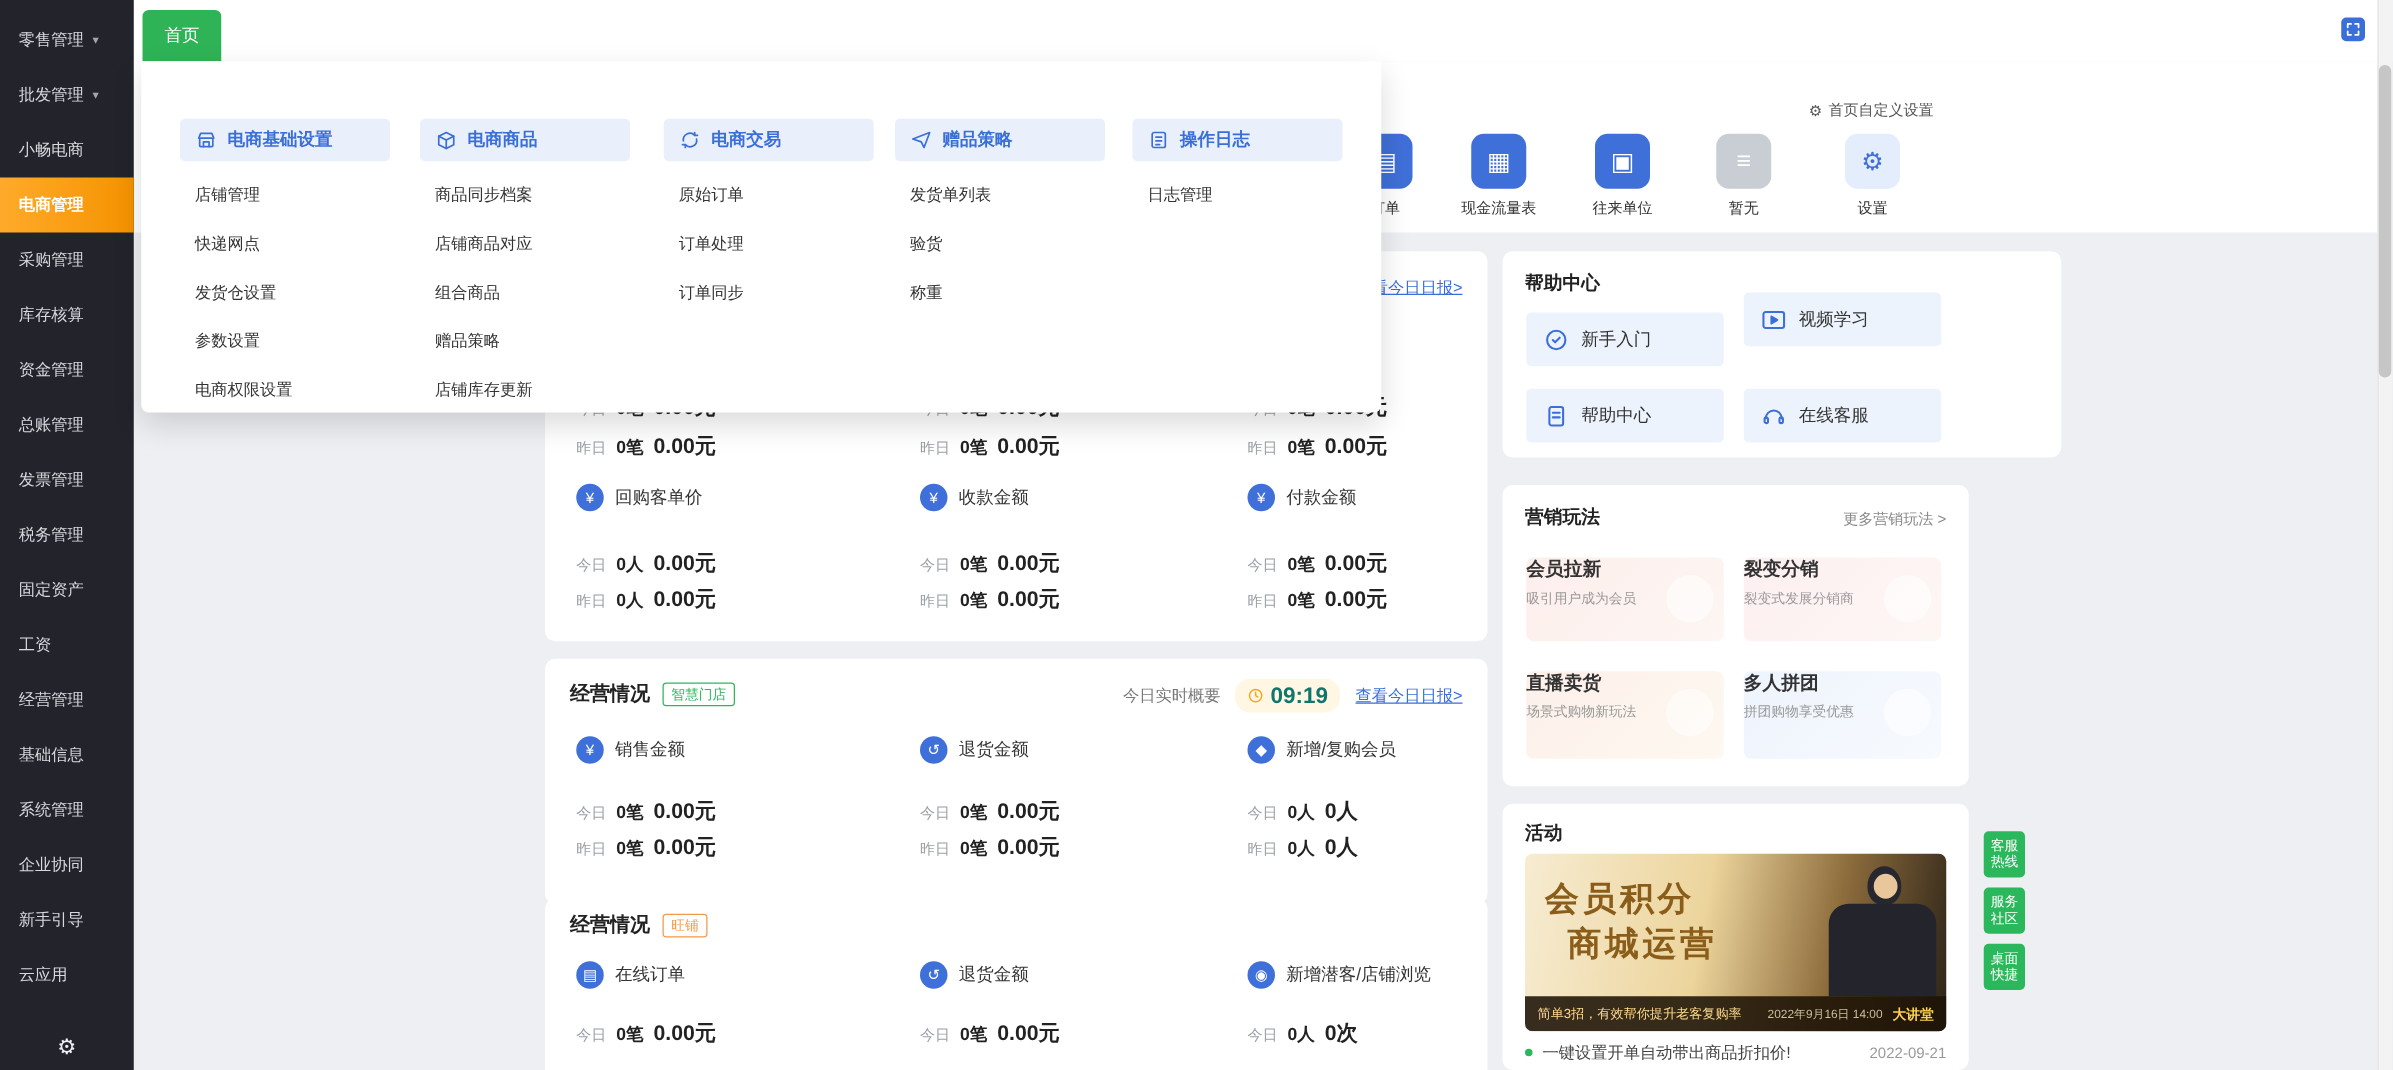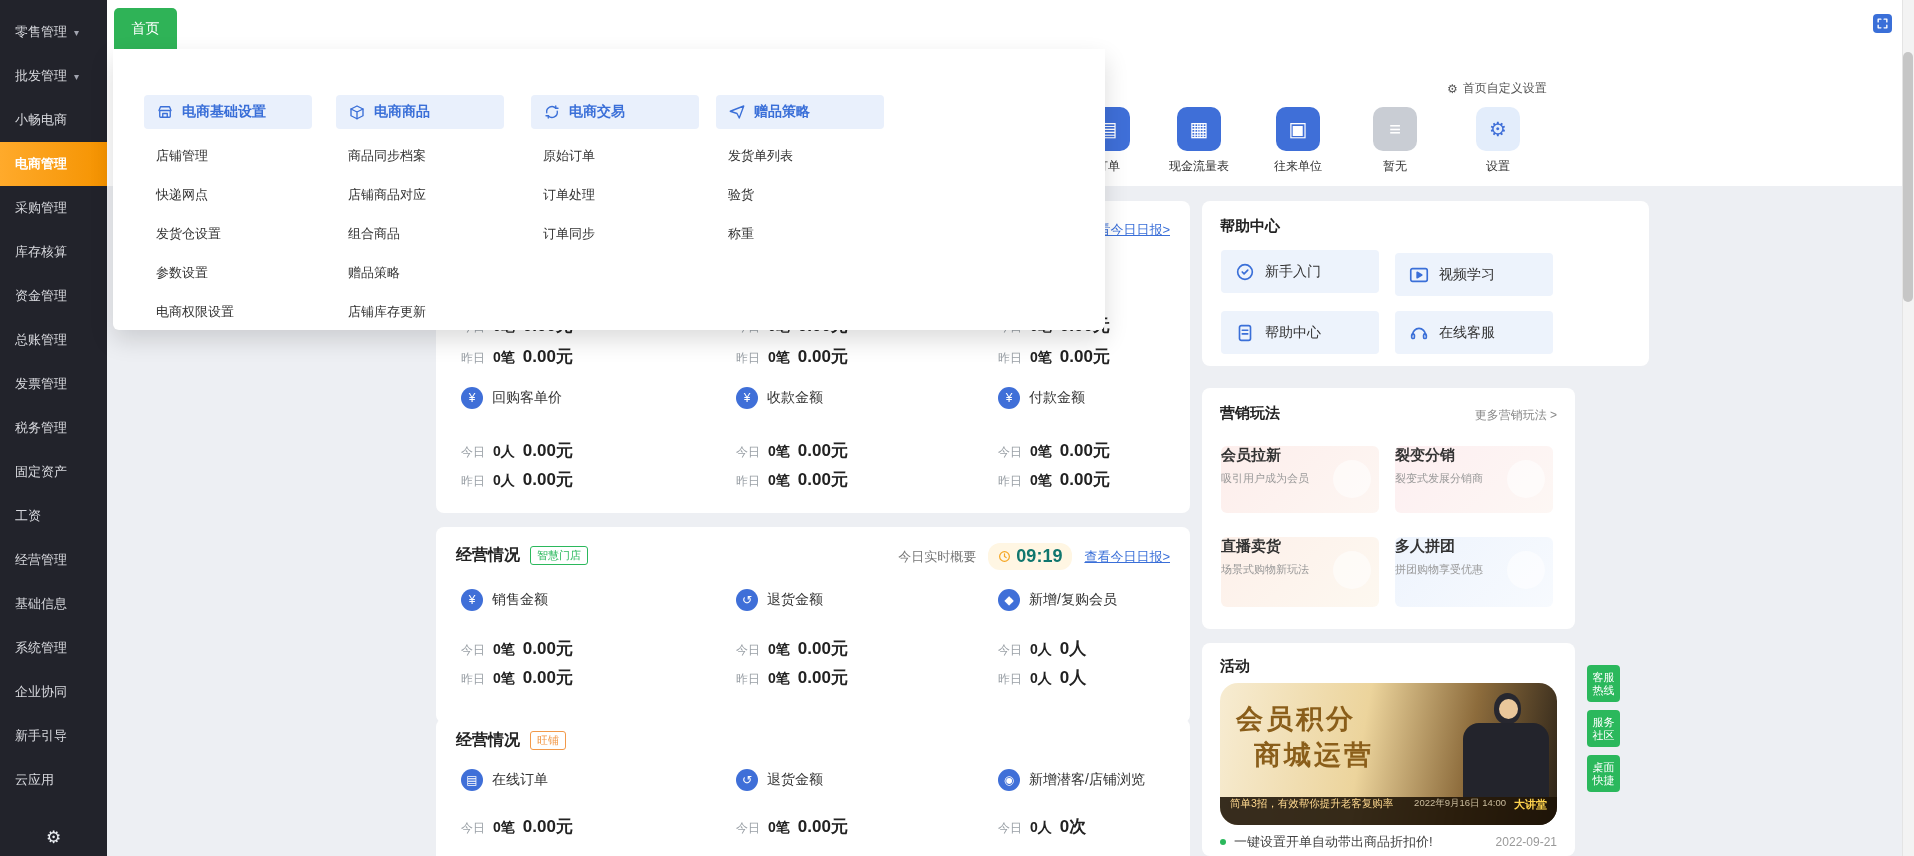--- a/index.html
+++ b/index.html
@@ -76,41 +76,41 @@
 #card-shop .mline.first{margin-top:24px}
 .p{font-size:12px;color:#9aa0a6}
 .c{font-size:14px;font-weight:bold;color:#222}
 .a{font-size:17px;font-weight:bold;color:#222}
 
 
 .panel-title{padding:16px 18px 0;font-size:15px;font-weight:bold;color:#222}
 .help-item{position:absolute;width:158px;height:43px;background:#edf3fc;border-radius:4px;display:flex;align-items:center;gap:9px;padding-left:13px;cursor:pointer}
 .help-item svg{width:22px;height:22px;flex:none}
 .help-item span{font-size:14px;color:#333}
-.hp1{left:19px;top:49px}.hp2{left:193px;top:52px}.hp3{left:19px;top:110px}.hp4{left:193px;top:110px}
+.hp1{left:19px;top:49px}.hp2{left:193px;top:33px}.hp3{left:19px;top:110px}.hp4{left:193px;top:110px}
 
 
 .more-link{position:absolute;right:18px;top:19px;font-size:12px;color:#888;cursor:pointer}
 .mkt-card{position:absolute;width:158px;height:67px;border-radius:6px;padding:0;cursor:pointer;overflow:hidden}
 .mkt-card::after{content:"";position:absolute;right:8px;top:14px;width:38px;height:38px;border-radius:50%;background:rgba(255,255,255,.55)}
 .mk1{left:19px;top:58px;background:linear-gradient(135deg,#fdeeec,#fdf6f2)}
 .mk2{left:193px;top:58px;background:linear-gradient(135deg,#fdeff1,#fdf7f4)}
 .mk3{left:19px;top:149px;height:70px;background:linear-gradient(135deg,#fdf0ea,#fdf8f0)}
 .mk4{left:193px;top:149px;height:70px;background:linear-gradient(135deg,#eef4fd,#f7fafe)}
 .mkt-title{font-size:15px;font-weight:bold;color:#333;position:relative;z-index:2}
 .mkt-sub{font-size:11px;color:#999;margin-top:6px;position:relative;z-index:2;white-space:nowrap}
 
 
-.banner{position:absolute;left:18px;top:40px;width:337px;height:142px;border-radius:18px;overflow:hidden;cursor:pointer;background:linear-gradient(100deg,#f7ecd2 0%,#ecd49c 42%,#8d6c3c 72%,#2c2318 100%)}
+.banner{position:absolute;left:18px;top:40px;width:337px;height:142px;border-radius:6px;overflow:hidden;cursor:pointer;background:linear-gradient(100deg,#f7ecd2 0%,#ecd49c 42%,#8d6c3c 72%,#2c2318 100%)}
 .b1{position:absolute;left:16px;top:18px;font-size:27px;font-weight:900;color:#8a5e1a;letter-spacing:3px}
 .b2{position:absolute;left:34px;top:54px;font-size:27px;font-weight:900;color:#8a5e1a;letter-spacing:3px}
 .b-head{position:absolute;right:36px;top:10px;width:27px;height:31px;border-radius:50% 50% 45% 45%;background:#27272f}
 .b-face{position:absolute;right:39px;top:16px;width:19px;height:20px;border-radius:50%;background:#eac79b}
 .b-body{position:absolute;right:8px;top:40px;width:86px;height:74px;border-radius:16px 16px 0 0;background:#23242c}
-.b-bar{position:absolute;left:0;right:0;bottom:0;height:28px;background:rgba(28,18,6,.88);display:flex;gap:8px;padding:0 10px;z-index:3}
+.b-bar{position:absolute;left:0;right:0;bottom:0;height:28px;background:rgba(28,18,6,.88);display:flex;align-items:center;gap:8px;padding:0 10px;z-index:3}
 .b-ribbon{font-size:10.5px;color:#ffd98f;white-space:nowrap}
 .b-date{font-size:9.5px;color:#cbbd9e;margin-left:auto;white-space:nowrap}
 .b-logo{font-size:11px;font-weight:bold;color:#ffd34d;white-space:nowrap}
 .news{position:absolute;left:18px;right:18px;top:190px;display:flex;align-items:center;gap:8px;cursor:pointer}
 .news-dot{width:6px;height:6px;border-radius:50%;background:#2bb85c;flex:none}
 .news-text{font-size:13px;color:#444;flex:1;white-space:nowrap;overflow:hidden;text-overflow:ellipsis}
 .news-date{font-size:12px;color:#999;white-space:nowrap}
 
 
 .floats{position:absolute;left:1587px;top:665px;display:flex;flex-direction:column;gap:8px;z-index:30}
@@ -249,20 +249,32 @@
         </svg>
       <span>赠品策略</span>
     </div>
     <div class="mitems">
       <div class="mitem">发货单列表</div>
       <div class="mitem">验货</div>
       <div class="mitem">称重</div>
     </div>
   </div>
 
+  <div class="mcol mc5">
+    <div class="mhead">
+      <svg viewBox="0 0 24 24" fill="none" stroke="#3a6fd8" stroke-width="1.8" stroke-linecap="round" stroke-linejoin="round">
+          <rect x="5" y="4" width="14" height="16" rx="2"></rect>
+          <path d="M9 9h6M9 13h6M9 17h4"></path>
+        </svg>
+      <span>操作日志</span>
+    </div>
+    <div class="mitems">
+      <div class="mitem">日志管理</div>
+    </div>
+  </div>
 </div>
 
 <div class="card" id="card-overview">
   <div class="view-link">查看今日日报&gt;</div>
 
   <div class="metric colx1 r1">
     <div class="mline">
         <span class="p">今日</span>
         <span class="c">0笔</span>
         <span class="a">0.00元</span>

